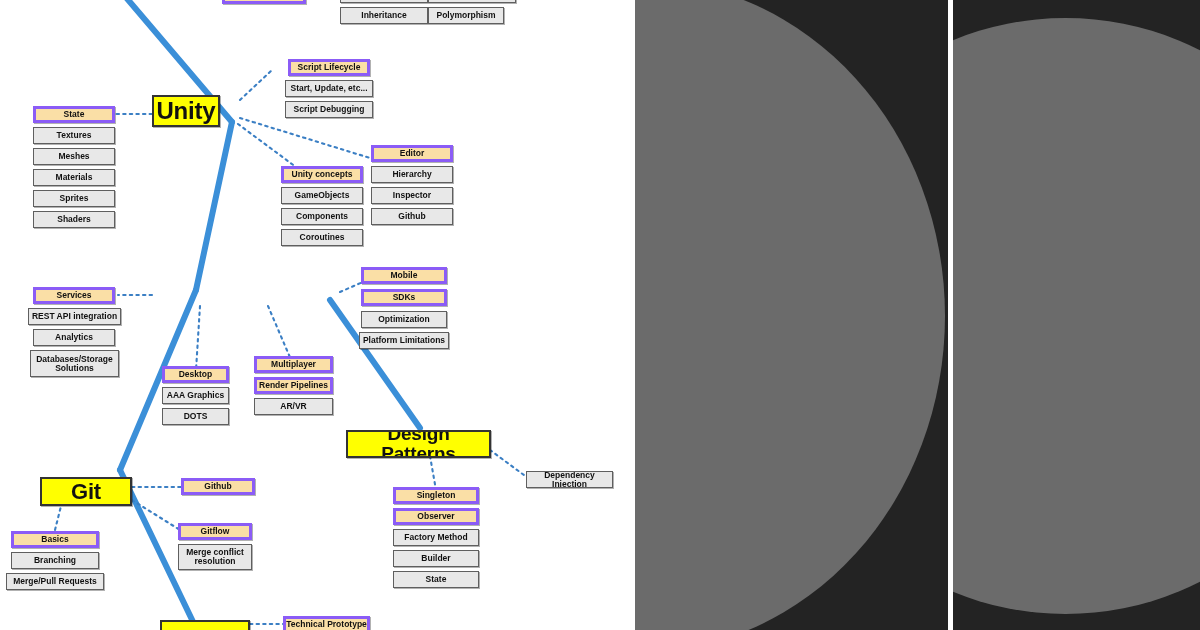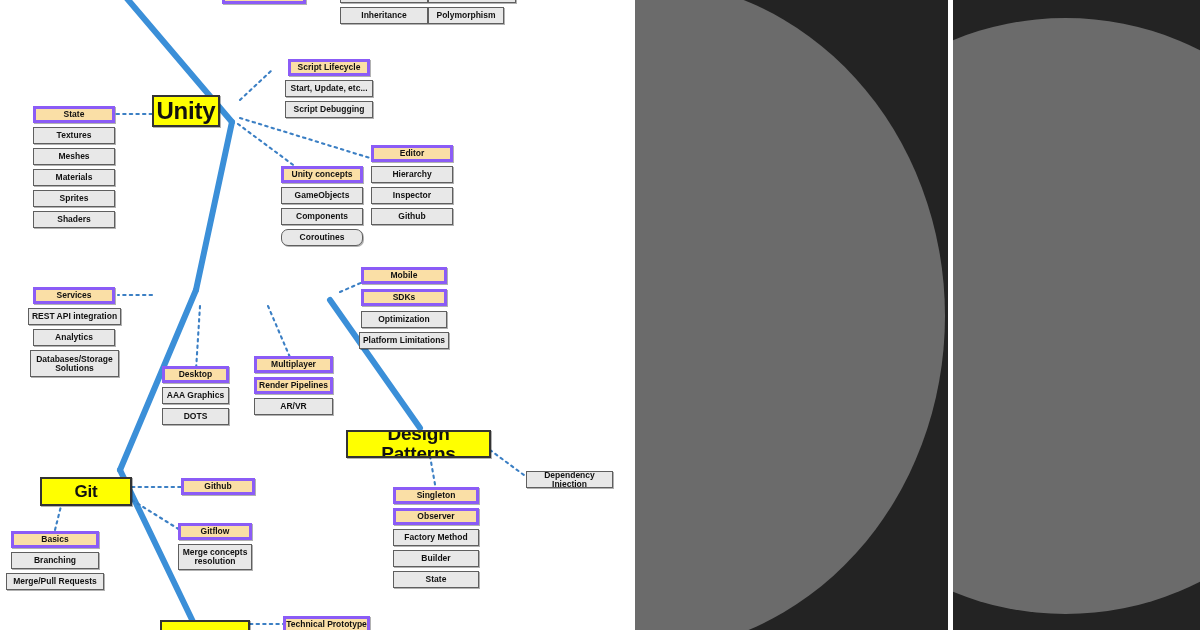--- a/index.html
+++ b/index.html
@@ -109,21 +109,21 @@
     <div class="node n-leaf" style="left:285px;top:101px;width:88px;height:17px;">Script Debugging</div>
 
     <div class="node n-sub" style="left:371px;top:145px;width:82px;height:17px;">Editor</div>
     <div class="node n-leaf" style="left:371px;top:166px;width:82px;height:17px;">Hierarchy</div>
     <div class="node n-leaf" style="left:371px;top:187px;width:82px;height:17px;">Inspector</div>
     <div class="node n-leaf" style="left:371px;top:208px;width:82px;height:17px;">Github</div>
 
     <div class="node n-sub" style="left:281px;top:166px;width:82px;height:17px;">Unity concepts</div>
     <div class="node n-leaf" style="left:281px;top:187px;width:82px;height:17px;">GameObjects</div>
     <div class="node n-leaf" style="left:281px;top:208px;width:82px;height:17px;">Components</div>
-    <div class="node n-leaf" style="left:281px;top:229px;width:82px;height:17px;border-radius:7px;">Coroutines</div>
+    <div class="node n-leaf" style="left:281px;top:229px;width:82px;height:17px;">Coroutines</div>
 
     <div class="node n-sub" style="left:33px;top:106px;width:82px;height:17px;">State</div>
     <div class="node n-leaf" style="left:33px;top:127px;width:82px;height:17px;">Textures</div>
     <div class="node n-leaf" style="left:33px;top:148px;width:82px;height:17px;">Meshes</div>
     <div class="node n-leaf" style="left:33px;top:169px;width:82px;height:17px;">Materials</div>
     <div class="node n-leaf" style="left:33px;top:190px;width:82px;height:17px;">Sprites</div>
     <div class="node n-leaf" style="left:33px;top:211px;width:82px;height:17px;">Shaders</div>
 
 
     <div class="node n-sub" style="left:33px;top:287px;width:82px;height:17px;">Services</div>
@@ -148,25 +148,25 @@
     <div class="node n-main" style="left:346px;top:430px;width:145px;height:28px;font-size:19px;">Design Patterns</div>
 
     <div class="node n-leaf" style="left:526px;top:471px;width:87px;height:17px;">Dependency Injection</div>
 
     <div class="node n-sub" style="left:393px;top:487px;width:86px;height:17px;">Singleton</div>
     <div class="node n-sub" style="left:393px;top:508px;width:86px;height:17px;">Observer</div>
     <div class="node n-leaf" style="left:393px;top:529px;width:86px;height:17px;">Factory Method</div>
     <div class="node n-leaf" style="left:393px;top:550px;width:86px;height:17px;">Builder</div>
     <div class="node n-leaf" style="left:393px;top:571px;width:86px;height:17px;">State</div>
 
-    <div class="node n-main" style="left:40px;top:477px;width:92px;height:29px;font-size:17px;">Git</div>
+    <div class="node n-main" style="left:40px;top:477px;width:92px;height:29px;font-size:22px;">Git</div>
 
     <div class="node n-sub" style="left:181px;top:478px;width:74px;height:17px;">Github</div>
     <div class="node n-sub" style="left:178px;top:523px;width:74px;height:17px;">Gitflow</div>
-    <div class="node n-leaf" style="left:178px;top:544px;width:74px;height:26px;">Merge concepts
+    <div class="node n-leaf" style="left:178px;top:544px;width:74px;height:26px;">Merge conflict
 resolution</div>
 
     <div class="node n-sub" style="left:11px;top:531px;width:88px;height:17px;">Basics</div>
     <div class="node n-leaf" style="left:11px;top:552px;width:88px;height:17px;">Branching</div>
     <div class="node n-leaf" style="left:6px;top:573px;width:98px;height:17px;">Merge/Pull Requests</div>
 
     <div class="node n-main" style="left:160px;top:620px;width:90px;height:28px;font-size:17px;"></div>
     <div class="node n-sub" style="left:283px;top:616px;width:87px;height:17px;">Technical Prototype</div>
 
   </div>

